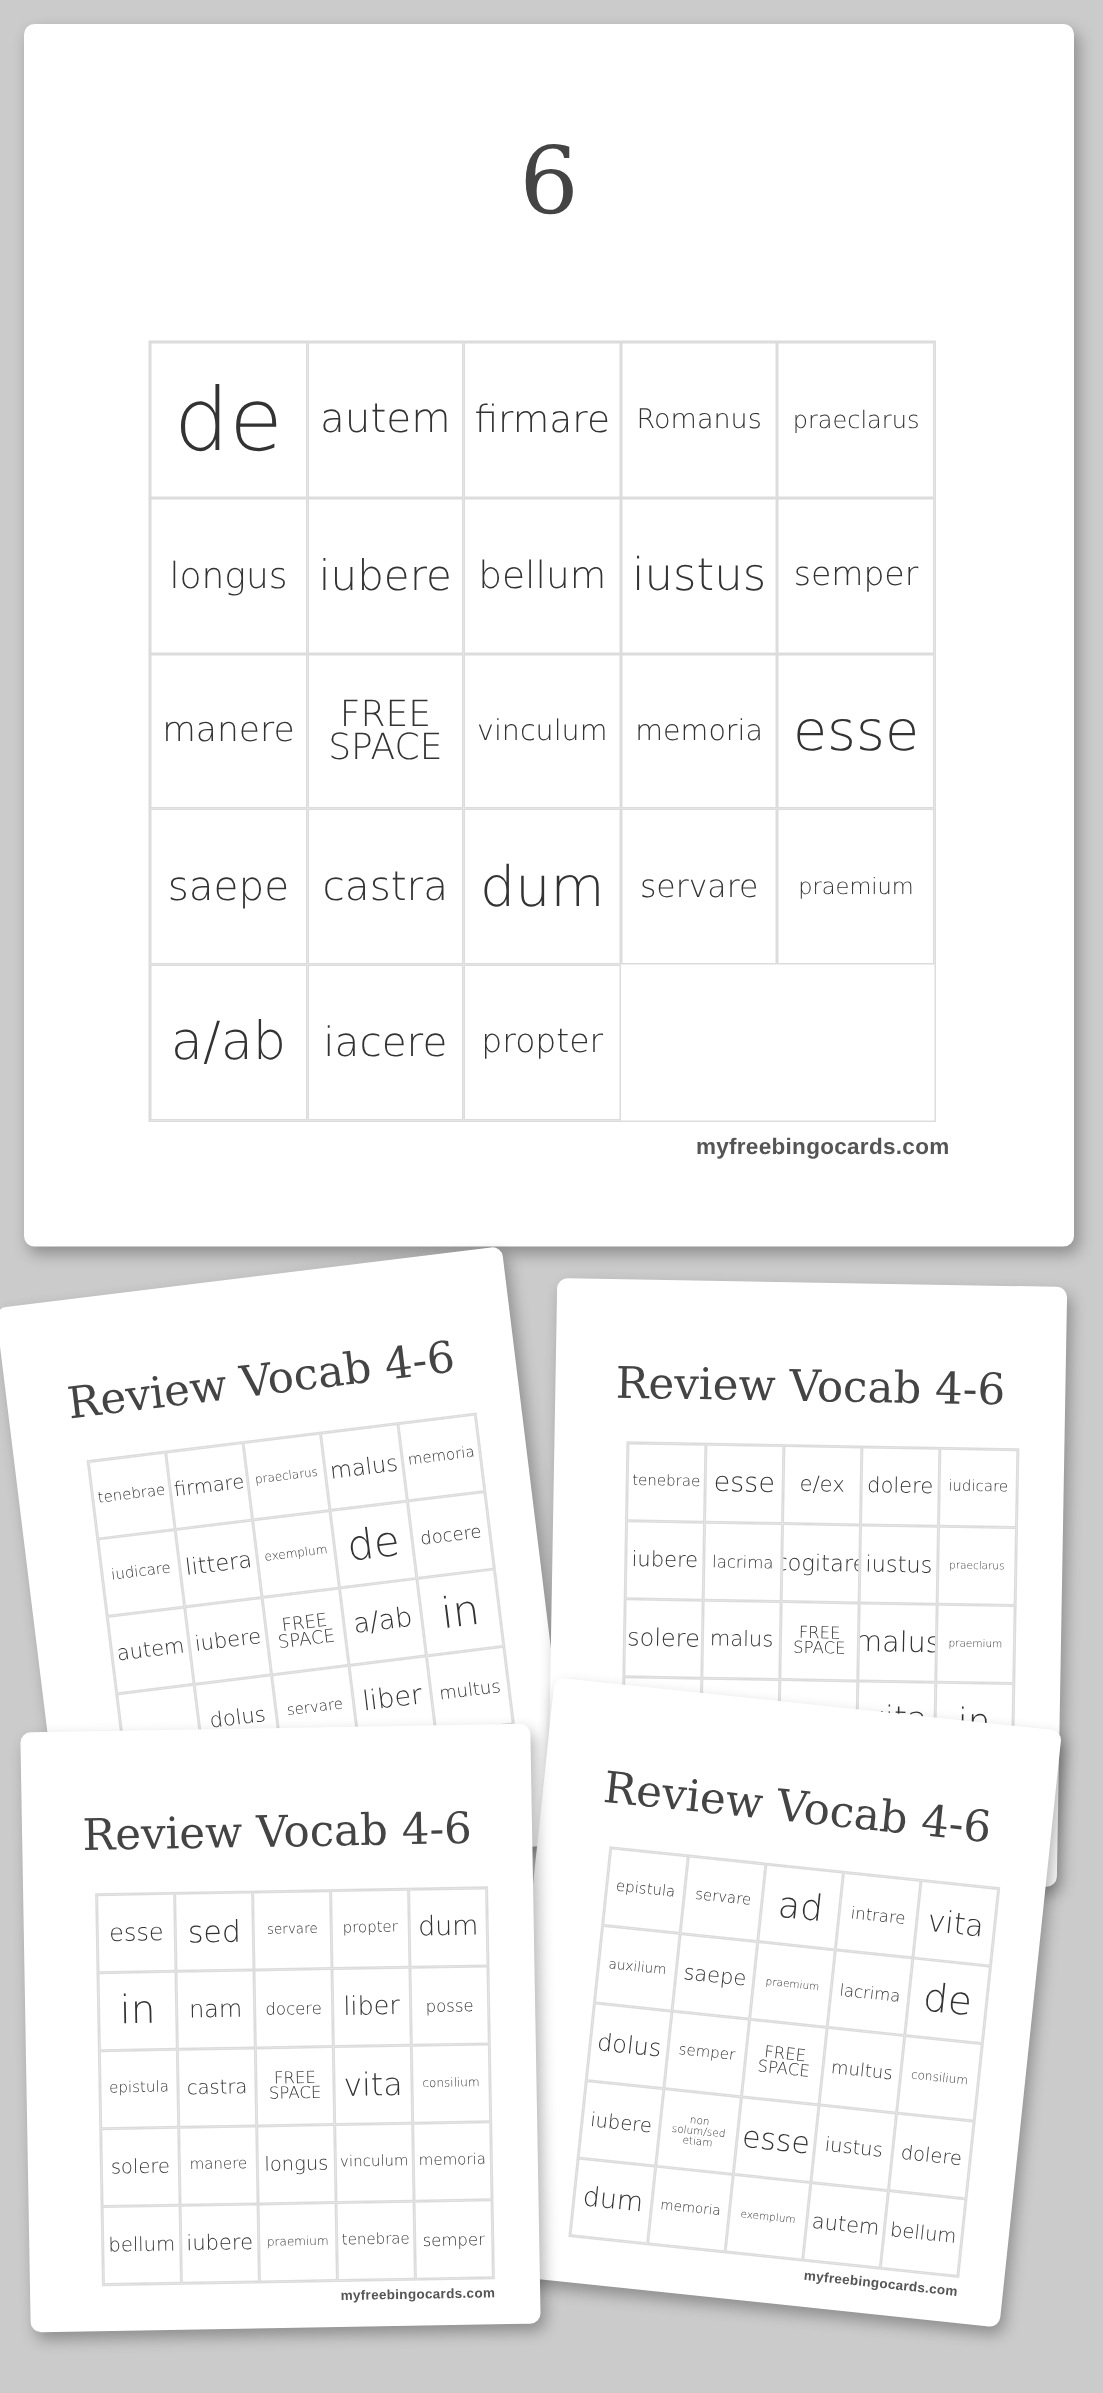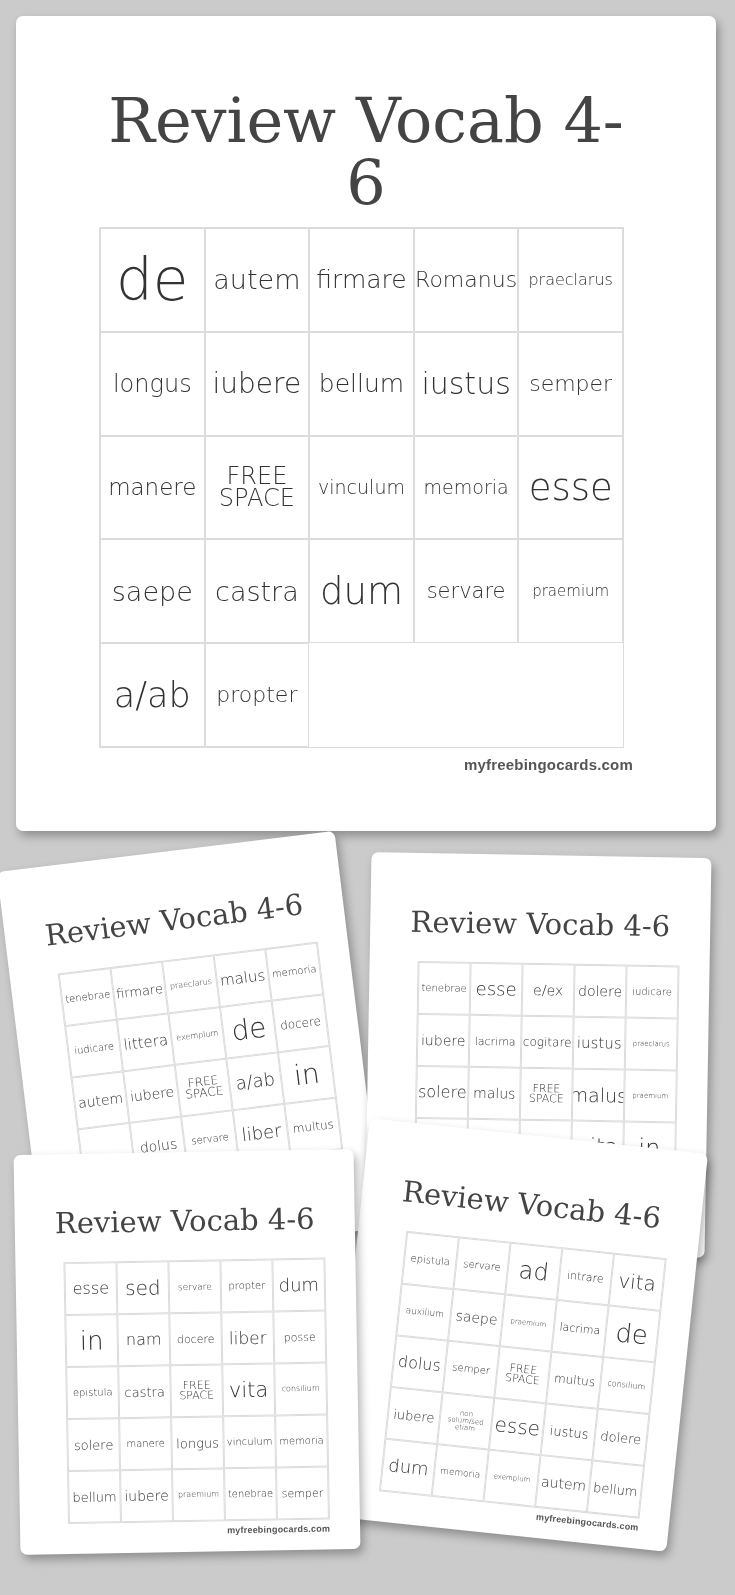--- a/index.html
+++ b/index.html
@@ -72,28 +72,27 @@
   #card-a { left: 20px; top: 850px; transform: rotate(-7deg); transform-origin: center; z-index: 1; }
   #card-b { left: 368px; top: 855px; transform: rotate(1deg); z-index: 1; }
   #card-c { left: 17px; top: 1152px; transform: rotate(-1deg); z-index: 3; }
   #card-d { left: 348px; top: 1135px; transform: rotate(6deg); z-index: 2; }
 </style>
 </head>
 <body>
 
 <div class="card" id="card-main">
   <h1 class="title">
-    <span class="l1">Review Vocab 4-</span>
     <span class="l2">6</span>
   </h1>
   <div class="grid">
     <div class="cell" style="font-size:58px">de</div>
     <div class="cell" style="font-size:27px">autem</div>
     <div class="cell" style="font-size:25px">firmare</div>
-    <div class="cell" style="font-size:22px">Romanus</div>
+    <div class="cell" style="font-size:18px">Romanus</div>
     <div class="cell" style="font-size:16px">praeclarus</div>
 
     <div class="cell" style="font-size:24px">longus</div>
     <div class="cell" style="font-size:28px">iubere</div>
     <div class="cell" style="font-size:25px">bellum</div>
     <div class="cell" style="font-size:30px">iustus</div>
     <div class="cell" style="font-size:22px">semper</div>
 
     <div class="cell" style="font-size:23px">manere</div>
     <div class="cell free" style="font-size:24px">FREE SPACE</div>
@@ -101,20 +100,21 @@
     <div class="cell" style="font-size:19px">memoria</div>
 
     <div class="cell" style="font-size:37px">esse</div>
     <div class="cell" style="font-size:27px">saepe</div>
     <div class="cell" style="font-size:27px">castra</div>
     <div class="cell" style="font-size:37px">dum</div>
     <div class="cell" style="font-size:21px">servare</div>
 
     <div class="cell" style="font-size:15px">praemium</div>
     <div class="cell" style="font-size:35px">a/ab</div>
+    <div class="cell" style="font-size:27px">iacere</div>
     <div class="cell" style="font-size:22px">propter</div>
   </div>
   <div class="brand">myfreebingocards.com</div>
 </div>
 
 <div class="card small" id="card-a">
   <h2 class="title">Review Vocab 4-6</h2>
   <div class="grid">
     <div class="cell" style="font-size:10px">tenebrae</div>
     <div class="cell" style="font-size:13px">firmare</div>
@@ -148,21 +148,21 @@
 <div class="card small" id="card-b">
   <h2 class="title">Review Vocab 4-6</h2>
   <div class="grid">
     <div class="cell" style="font-size:10px">tenebrae</div>
     <div class="cell" style="font-size:18px">esse</div>
     <div class="cell" style="font-size:14px">e/ex</div>
     <div class="cell" style="font-size:14px">dolere</div>
     <div class="cell" style="font-size:10px">iudicare</div>
     <div class="cell" style="font-size:14px">iubere</div>
     <div class="cell" style="font-size:11px">lacrima</div>
-    <div class="cell" style="font-size:12px">cogitare</div>
+    <div class="cell" style="font-size:15px">cogitare</div>
     <div class="cell" style="font-size:15px">iustus</div>
     <div class="cell" style="font-size:7px">praeclarus</div>
     <div class="cell" style="font-size:16px">solere</div>
     <div class="cell" style="font-size:14px">malus</div>
     <div class="cell free" style="font-size:11px">FREE SPACE</div>
     <div class="cell" style="font-size:19px">malus</div>
     <div class="cell" style="font-size:7px">praemium</div>
     <div class="cell" style="font-size:12px"></div>
     <div class="cell" style="font-size:12px">iubere</div>
     <div class="cell" style="font-size:14px">longe</div>

